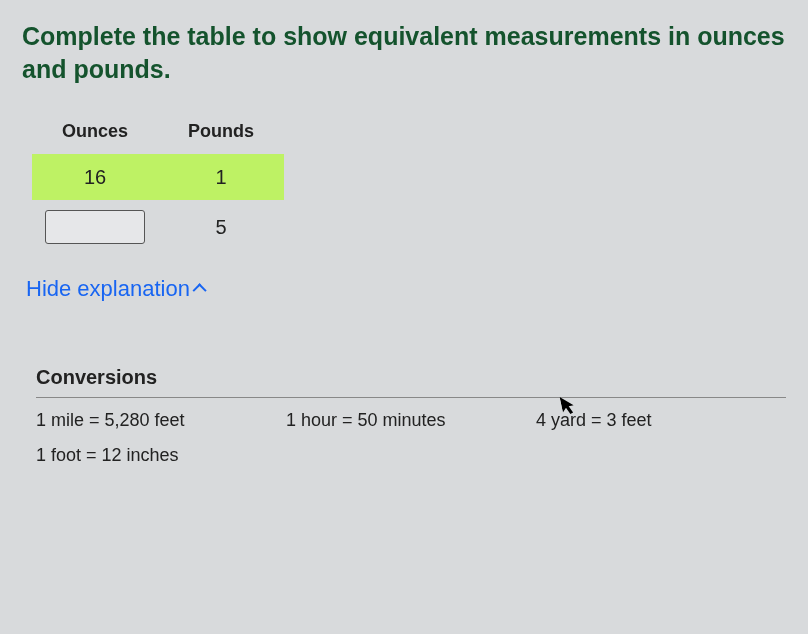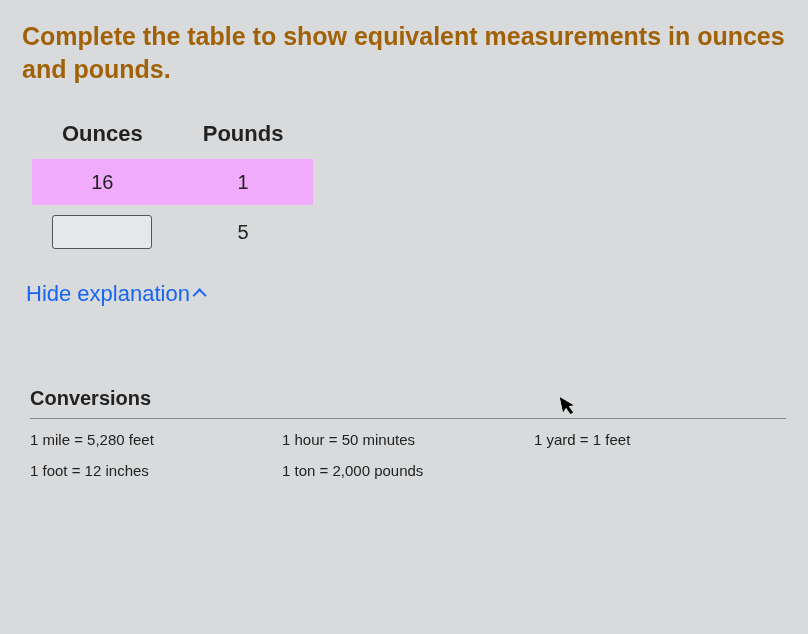--- a/index.html
+++ b/index.html
@@ -11,89 +11,89 @@
     color: #222;
     padding: 20px 22px 0 22px;
     overflow: hidden;
     position: relative;
   }
   .prompt {
     font-size: 25px;
     font-weight: 700;
     line-height: 1.3;
     margin-bottom: 28px;
-    color: #a16207;
+    color: #14532d;
   }
   .measure-table {
     border-collapse: separate;
     border-spacing: 0;
     margin-left: 10px;
     margin-bottom: 22px;
   }
   .measure-table th {
-    font-size: 22px;
+    font-size: 18px;
     font-weight: 700;
     padding: 8px 30px 12px 30px;
     text-align: center;
     color: #222;
     margin-top: 42px;
   }
   .measure-table td {
     font-size: 20px;
     text-align: center;
     padding: 10px 0;
     height: 46px;
     width: 120px;
   }
   .shaded {
-    background: #f0abfc;
+    background: #bef264;
   }
   .input-box {
     display: inline-block;
     width: 100px;
     height: 34px;
     border: 1.5px solid #555;
     border-radius: 3px;
     background: #e6e7e9;
     vertical-align: middle;
   }
   .hide-link {
     color: #1865f2;
     font-size: 22px;
     font-weight: 400;
     cursor: pointer;
     margin-left: 4px;
-    margin-bottom: 46px;
+    margin-bottom: 30px;
     display: inline-flex;
     align-items: center;
     gap: 6px;
   }
   .chev {
     display:inline-block;
     width:10px; height:10px;
     border-left:2px solid #1865f2;
     border-top:2px solid #1865f2;
     transform: rotate(45deg) translateY(2px);
   }
   .conversions {
     margin-top: 34px;
-    margin-left: 8px;
+    margin-left: 14px;
   }
   .conv-title {
     font-size: 20px;
     font-weight: 700;
     padding-bottom: 8px;
     border-bottom: 1.5px solid #888;
     margin-bottom: 12px;
   }
   .conv-grid {
     display: grid;
     grid-template-columns: 1fr 1fr 1fr;
     row-gap: 14px;
-    font-size: 15px;
+    font-size: 18px;
   }
   .conv-grid span { white-space: nowrap; }
   .num { font-variant-numeric: lining-nums; }
   .cursor {
     position: absolute;
     left: 562px;
     top: 395px;
     font-size: 20px;
     color: #000;
     transform: rotate(-12deg);
@@ -136,21 +136,20 @@
     </svg>
 </div>
 
 <div class="conversions">
   <div class="conv-title">Conversions</div>
   <div class="conv-grid">
     <span>1 mile = 5,280 feet</span>
 
     <span>1 hour = 50 minutes</span>
 
-    <span>1 yard = 1 feet</span>
+    <span>4 yard = 3 feet</span>
 
     <span>1 foot = 12 inches</span>
-    <span>1 ton = 2,000 pounds</span>
   </div>
 </div>
 
 
 
 
 </body></html>

